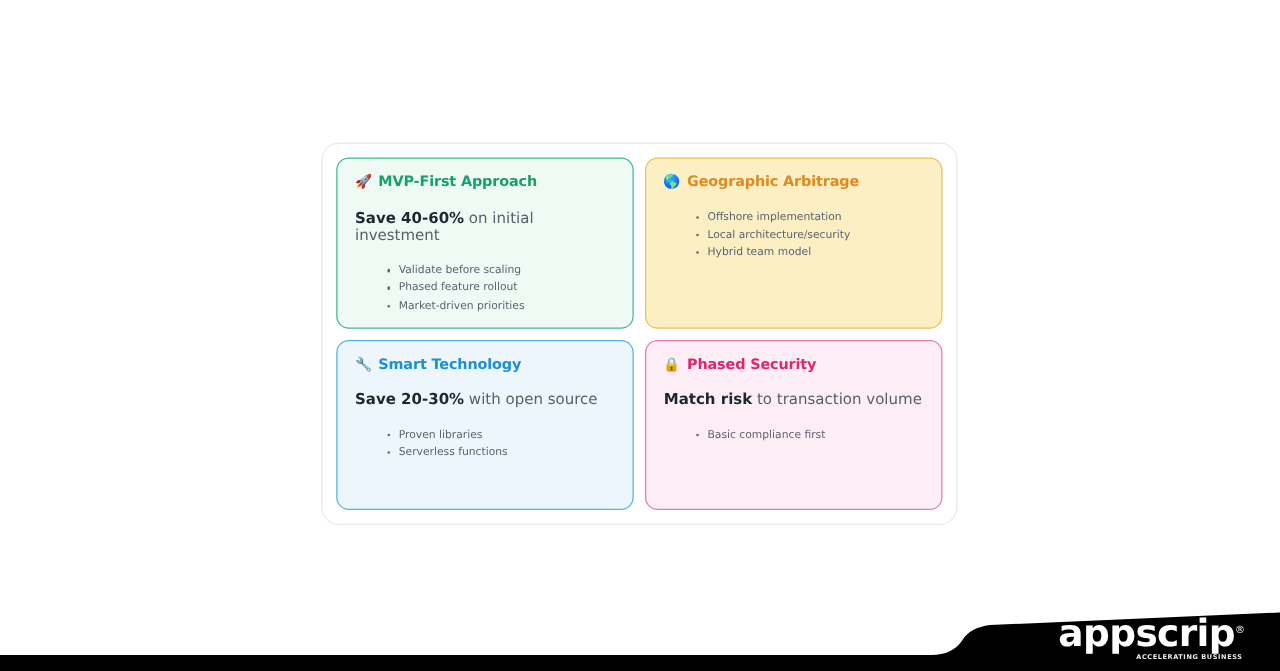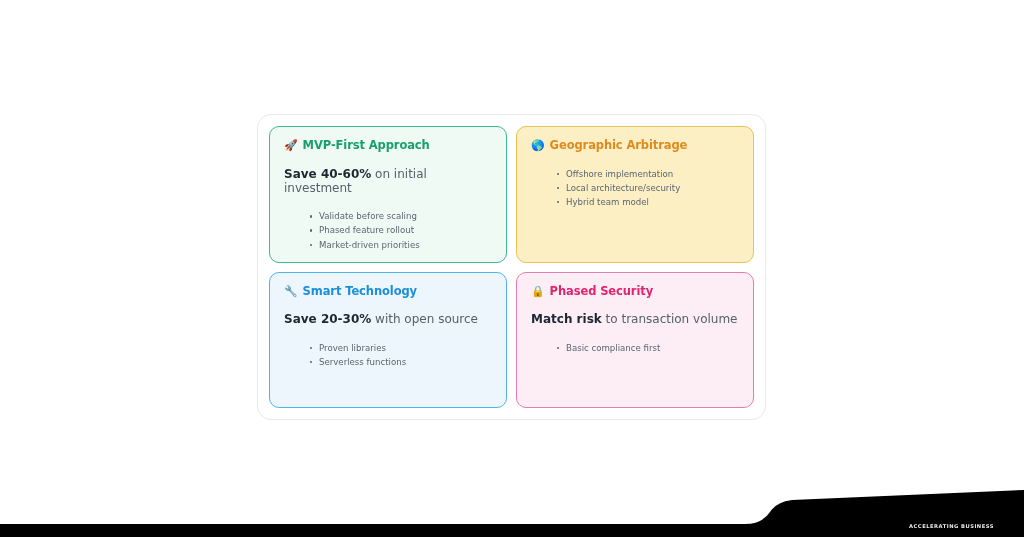--- a/index.html
+++ b/index.html
@@ -206,15 +206,16 @@
     </ul>
   </div>
 
 </div>
 
 <div id="footer-bar">
   <svg width="1024" height="58" viewBox="0 0 1024 58">
     <path d="M 0 45 L 745 45 Q 762 45 770 33 Q 776 23 792 21 L 1024 11 L 1024 58 L 0 58 Z" fill="#000000"></path>
   </svg>
   <div id="brand-logo">
+    <div id="brand-wordmark"><span>appscrip</span><span id="brand-reg">®</span></div>
     <div id="brand-tagline">ACCELERATING BUSINESS</div>
   </div>
 </div>
 
 </body></html>

